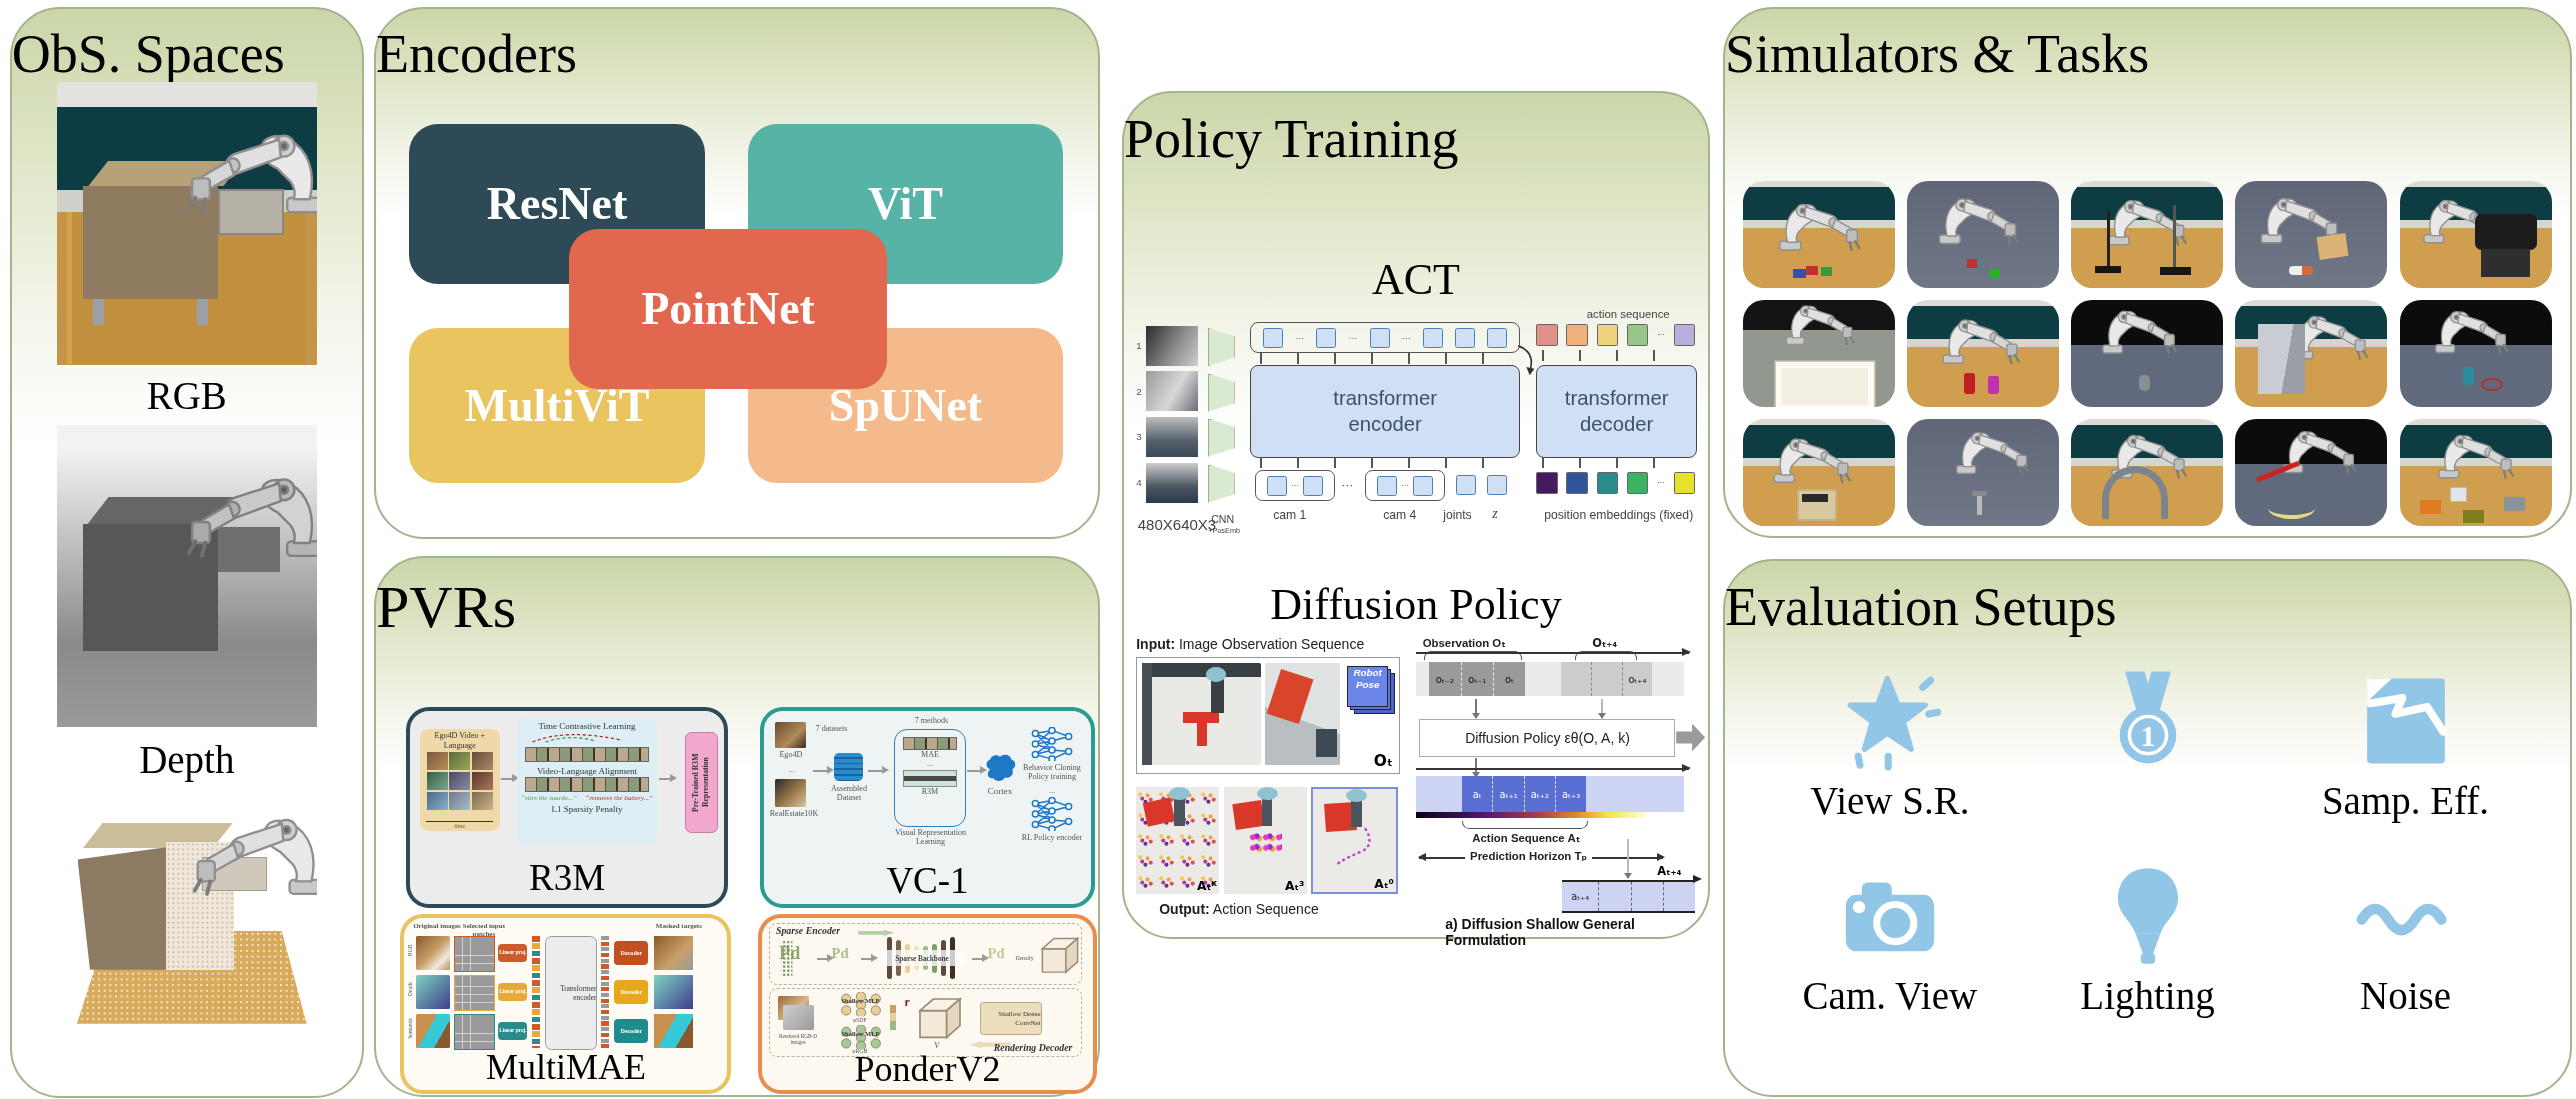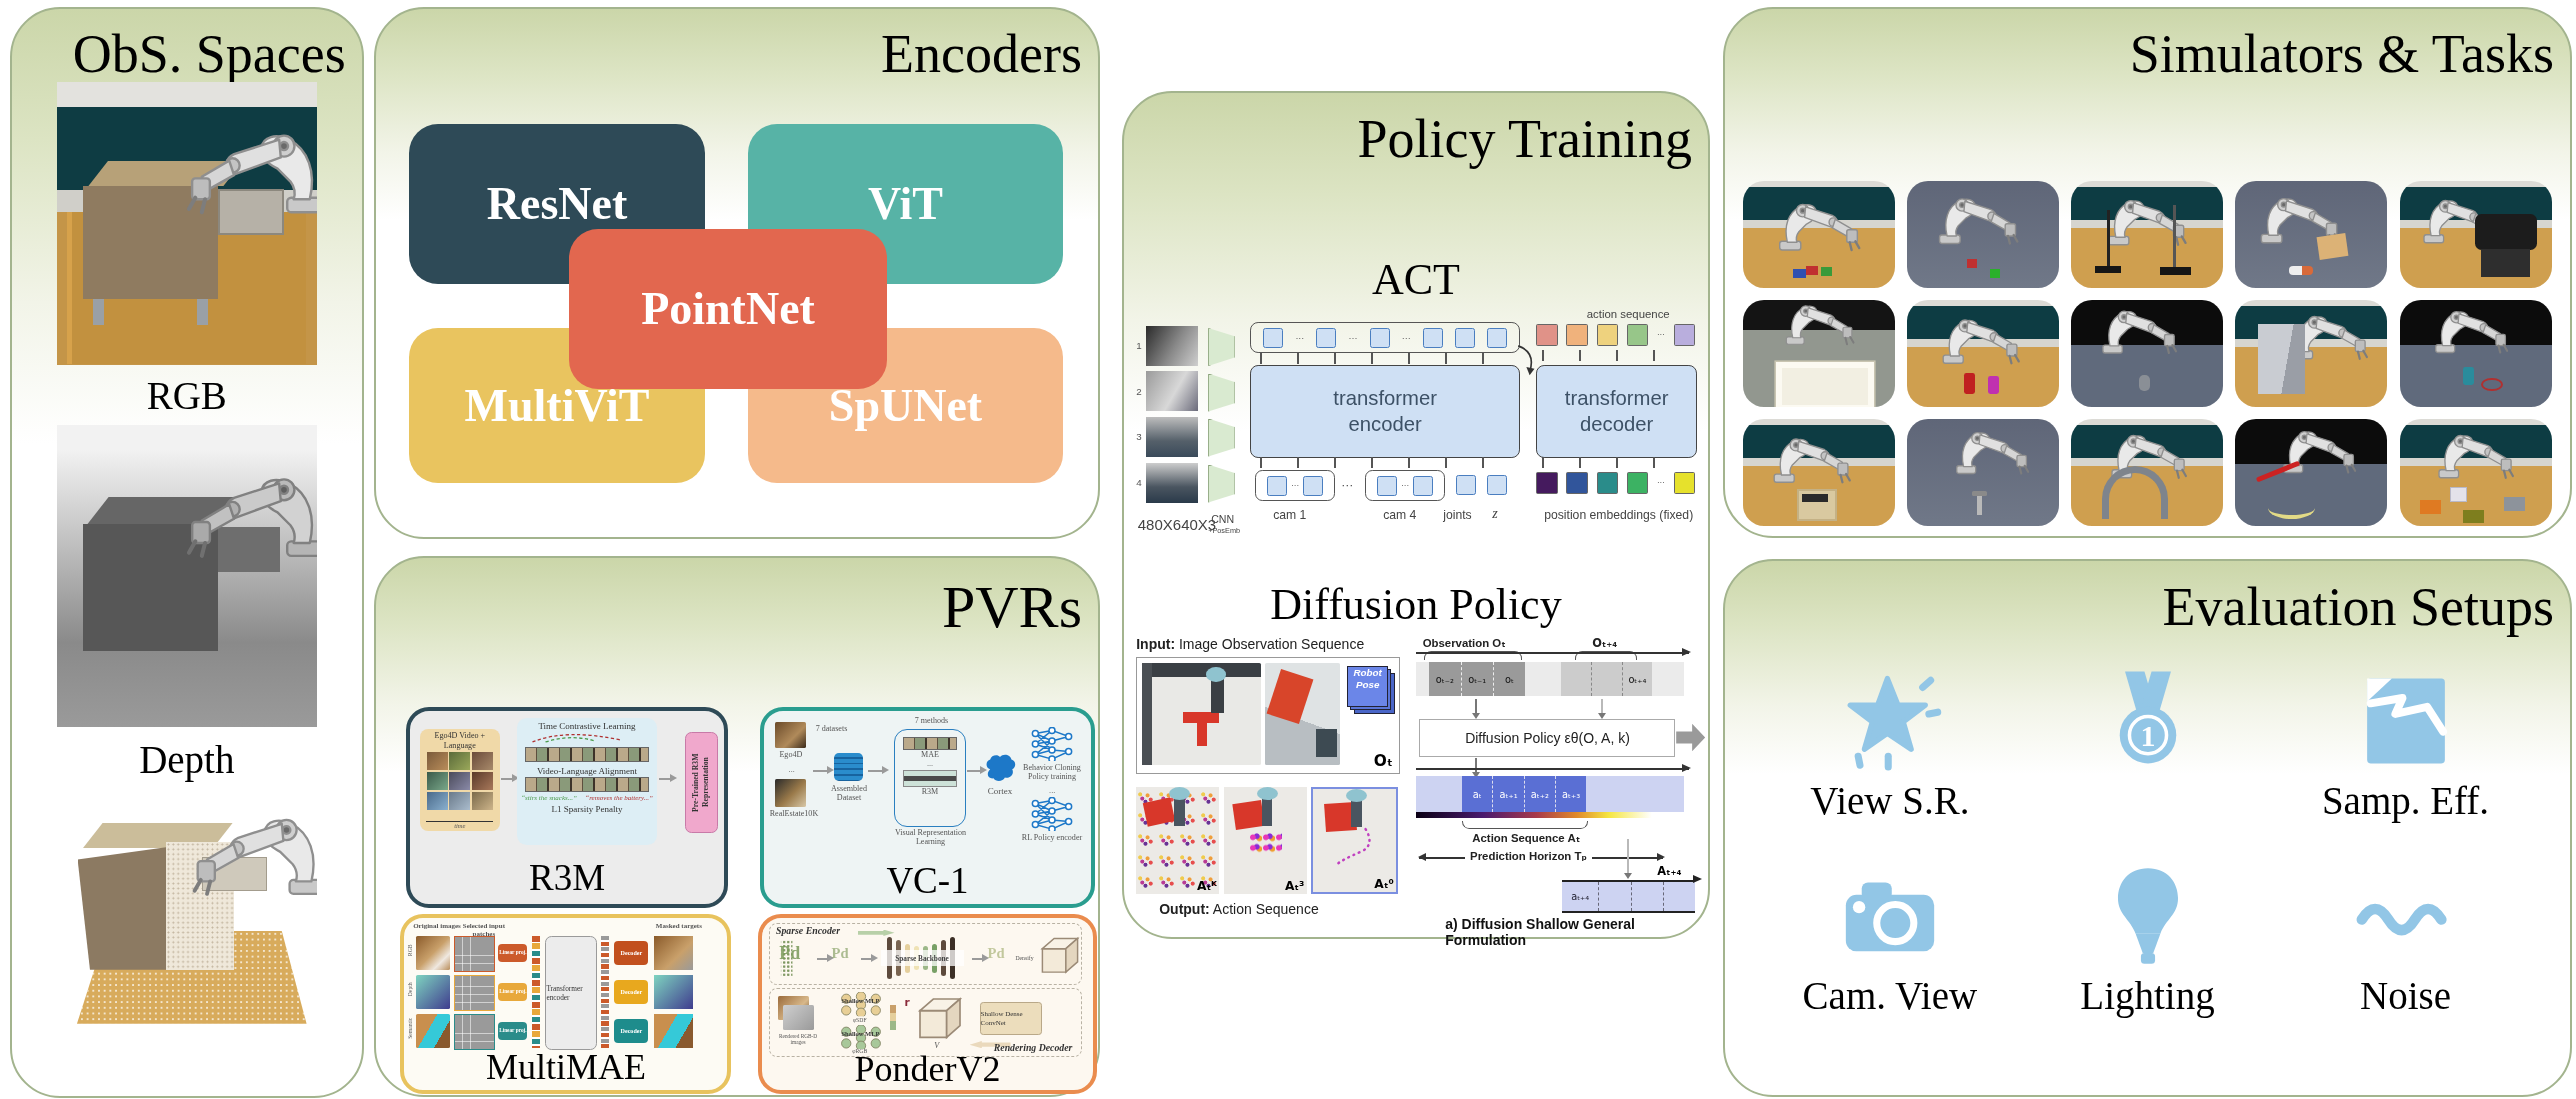--- a/index.html
+++ b/index.html
@@ -1,24 +1,24 @@
 <!DOCTYPE html>
 <html style="font-size:13px"><head>
 <meta charset="utf-8">
 <style>
   html,body{margin:0;padding:0;background:#fff}
   .canvas{position:relative;width:2576px;height:1100px;background:#fff;overflow:hidden;
           font-family:"Liberation Serif","DejaVu Serif",serif;color:#000}
   .panel{position:absolute;border:2.4px solid #a3b48e;border-radius:50px;
          background:linear-gradient(180deg,#cbd6a9 0%,#dce4c3 12%,#f2f4e8 27%,#ffffff 40%)}
-  .ptitle{position:absolute;top:14.6px;left:0;right:16px;text-align:right;font-size:54px;color:#000}
+  .ptitle{position:absolute;top:14.6px;left:0;right:6px;text-align:left;font-size:54px;color:#000}
   .abs{position:absolute}
   .sans{font-family:"Liberation Sans","DejaVu Sans",sans-serif}
   .math{font-family:"DejaVu Sans",sans-serif}
-  .ctr{display:flex;align-items:center;justify-content:center;text-align:left}
+  .ctr{display:flex;align-items:center;justify-content:center;text-align:right}
 
   
   .scene{position:absolute;left:45px;width:260px;overflow:hidden}
   .obs-label{position:absolute;left:0;right:0;text-align:center;font-size:39px}
   .armwrap{position:absolute}
   .gray{filter:grayscale(1) brightness(.9)}
 
   
   .blk{position:absolute;border-radius:29px;color:#fff;font-weight:bold;font-size:46px;
        display:flex;align-items:center;justify-content:center}

